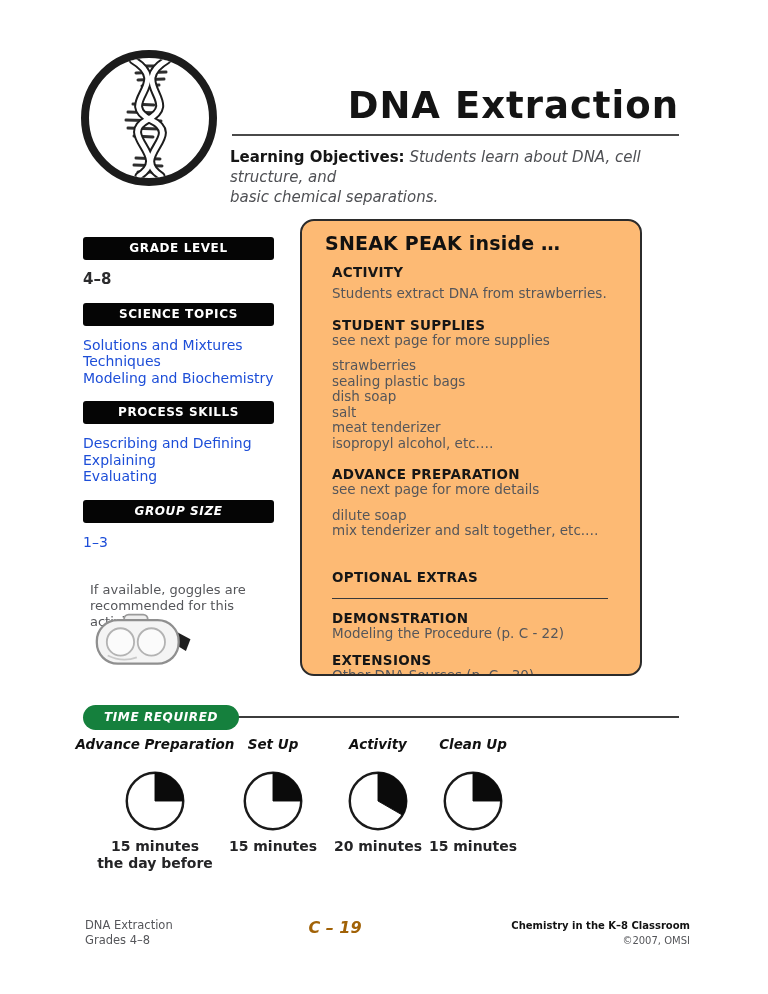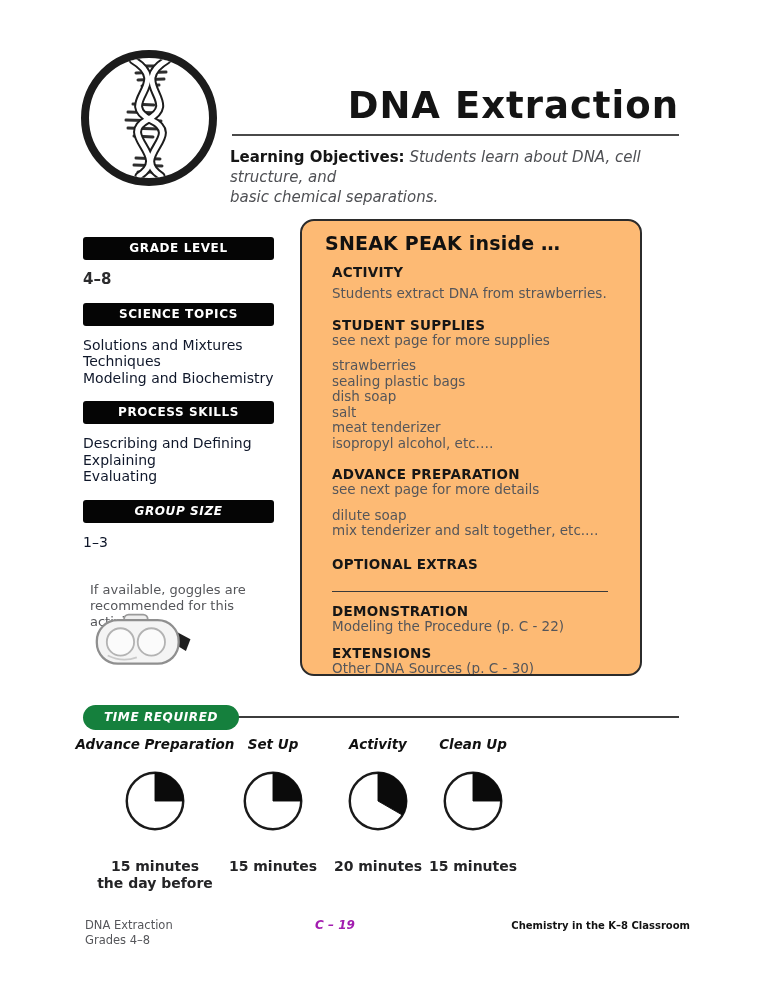--- a/index.html
+++ b/index.html
@@ -33,73 +33,73 @@
 
   
   .sidebar { position:absolute; left:83px; top:237px; width:191px; }
   .sb-bar {
     background:#050505; color:#ffffff; height:23px; line-height:23px;
     text-align:center; font-size:12px; font-weight:700; letter-spacing:0.6px;
     border-radius:3px;
   }
   .sb-bar.slanted { font-style:italic; }
   .sb-items { padding:11px 0 15px 0; }
-  .sb-item { font-size:14px; line-height:16.5px; color:#0f172a; }
+  .sb-item { font-size:14px; line-height:16.5px; color:#1d4ed8; }
   .sb-item.strong { font-weight:700; color:#2c2c2e; font-size:15px; }
 
   .goggles-note {
     position:absolute; left:90px; top:582px; width:190px;
     font-size:13px; line-height:16px; color:#55565a;
   }
   .goggles-art { position:absolute; left:95px; top:611px; }
 
   
   .sneak-box {
     position:absolute; left:300px; top:219px; width:342px; height:457px;
     border:2px solid #2b2b2b; border-radius:14px; background:#fdba74;
     padding:11px 20px 0 23px; overflow:hidden;
   }
   .sneak-title { font-size:19px; font-weight:700; color:#111; letter-spacing:0.2px; }
   .sneak-section { margin-left:7px; }
   .sp-head { font-size:13.5px; font-weight:700; color:#161616; letter-spacing:0.3px; }
   .sp-body { font-size:13.5px; color:#55565a; line-height:15.5px; }
   .mt10 { margin-top:10px; } .mt16 { margin-top:15px; } .mt6 { margin-top:6px; }
   .extras-head {
-    margin-top:17px; padding-bottom:19px; width:276px;
+    margin-top:30px; padding-bottom:13px; width:276px;
     border-bottom:1.5px solid #3a3a3a;
   }
   .sp-sub { margin-top:11px; }
 
   
   .time-pill {
     position:absolute; left:83px; top:705px; width:156px; height:25px;
     background:#15803d; color:#fff; border-radius:13px;
     text-align:center; line-height:25px; font-size:12px; font-weight:700;
     font-style:italic; letter-spacing:0.6px; z-index:2;
   }
   .time-line {
     position:absolute; left:200px; top:716px; width:479px; height:1.5px;
     background:#3c3c3c;
   }
   .phase-col { position:absolute; top:736px; width:160px; text-align:center; }
   .phase-label { font-size:13.5px; font-weight:700; font-style:italic; color:#111; }
   .phase-pie { margin-top:17px; }
   .pie-circle { fill:#ffffff; stroke:#1a1a1a; stroke-width:2.6; }
   .pie-wedge  { fill:#0b0b0b; stroke:#0b0b0b; stroke-width:1; }
-  .phase-time { margin-top:21px; font-size:14px; font-weight:700; color:#242426; line-height:17px; }
+  .phase-time { margin-top:1px; font-size:14px; font-weight:700; color:#242426; line-height:17px; }
   .phase-note { font-size:14px; font-weight:700; color:#242426; line-height:17px; }
 
   
   .footer-left {
     position:absolute; left:85px; top:918px; font-size:11.5px;
     line-height:15px; color:#55565a;
   }
   .footer-center {
     position:absolute; left:290px; top:918px; width:90px; text-align:center;
-    font-size:12px; font-weight:700; font-style:italic; color:#a21caf;
+    font-size:16px; font-weight:700; font-style:italic; color:#a16207;
   }
   .footer-right {
     position:absolute; right:78px; top:918px; text-align:right;
     font-size:10px; line-height:15px;
   }
   .footer-right .fr-bold { font-weight:700; color:#121212; }
   .footer-right .fr-gray { color:#55565a; }
 </style>
 </head>
 <body>
@@ -266,15 +266,16 @@
     <div class="phase-time">15 minutes</div>
   </div>
 
   <div class="footer-left">
     <div>DNA Extraction</div>
     <div>Grades 4–8</div>
   </div>
   <div class="footer-center">C – 19</div>
   <div class="footer-right">
     <div class="fr-bold">Chemistry in the K–8 Classroom</div>
+    <div class="fr-gray">©2007, OMSI</div>
   </div>
 
 </div>
 
 </body></html>

